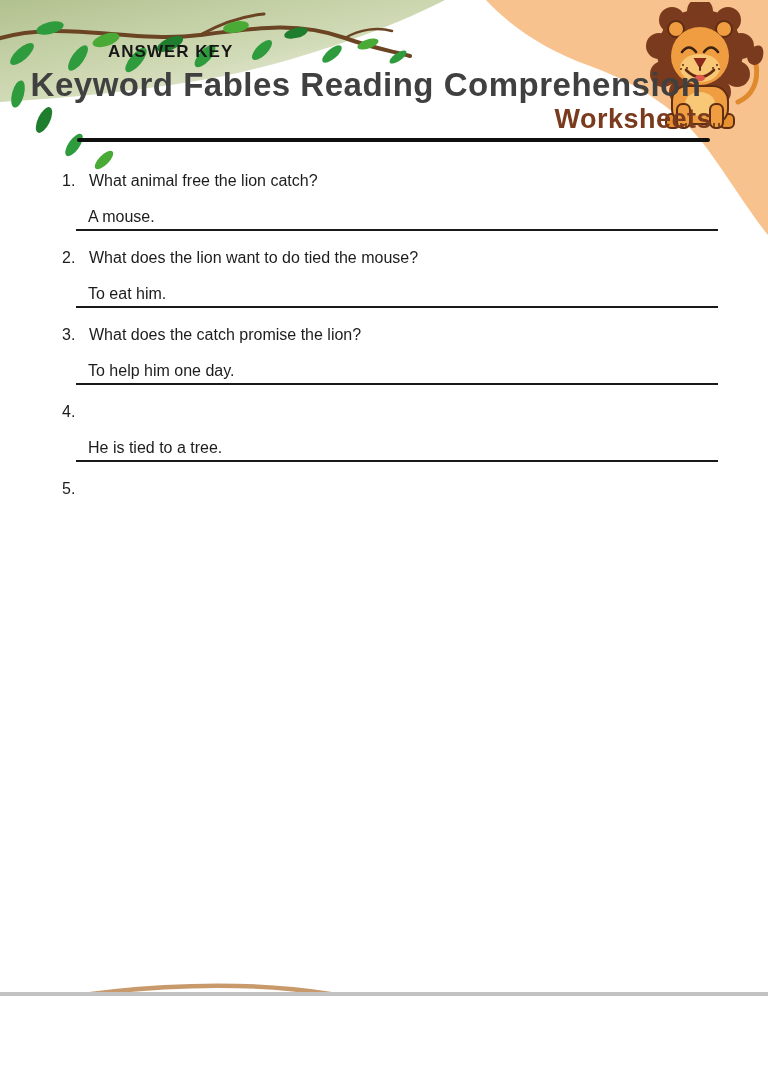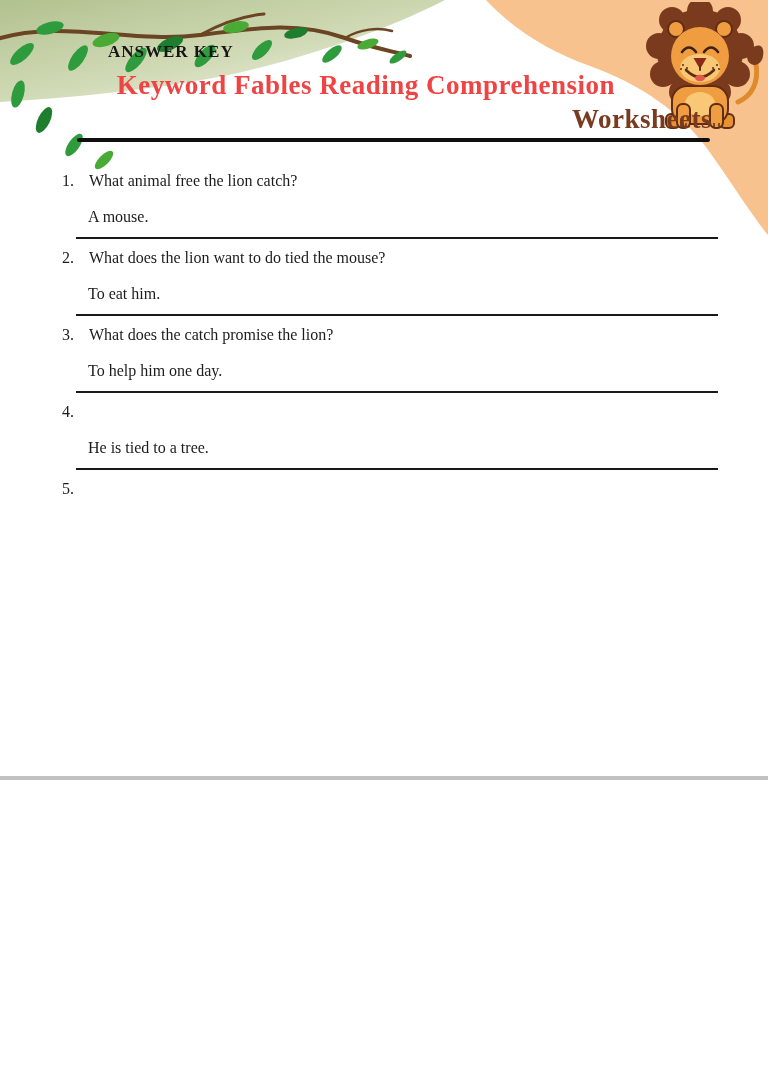--- a/index.html
+++ b/index.html
@@ -1,45 +1,45 @@
 <!DOCTYPE html>
 <html><head>
 <meta charset="utf-8">
 <style>
   html,body{margin:0;padding:0;background:#ffffff;}
   .page{
     position:relative;
-    width:768px;height:780px;
+    width:768px;height:996px;
     background:#ffffff;
     overflow:hidden;
-    font-family:Liberation Serif, serif;
+    font-family:Liberation Sans, sans-serif;
   }
   svg{display:block;}
   .decor{position:absolute;pointer-events:none;}
 
   
   .header-text{
     position:absolute;
     left:20px;top:42px;width:692px;
     text-align:center;
   }
   .answer-key{
     text-align:left;
     padding-left:88px;
     font-size:17px;
     font-weight:700;
     letter-spacing:1px;
     color:#161616;
   }
   .title{
     margin-top:6px;
-    font-size:27px;
+    font-size:33px;
     line-height:34px;
     font-weight:800;
-    color:#ef4444;
+    color:#404040;
     letter-spacing:0.5px;
   }
   .title-line2{
     font-size:27px;
     line-height:34px;
     font-weight:800;
     color:#7a3a1e;
     letter-spacing:0.5px;
     text-align:right;
   }
@@ -67,21 +67,21 @@
     line-height:21px;
     font-weight:500;
     color:#1c1c1c;
   }
   .q-num{width:27px;flex:0 0 27px;}
   .answer-line{
     position:absolute;
     left:14px;right:0;top:36px;
     height:21px;
     border-bottom:2px solid #191919;
-    padding:0 0 10px 12px;
+    padding:0 0 2px 12px;
     font-size:16px;
     line-height:21px;
     font-weight:500;
     color:#1c1c1c;
   }
 
   
   .logo-row{
     position:absolute;
     left:0;right:0;top:1018px;

